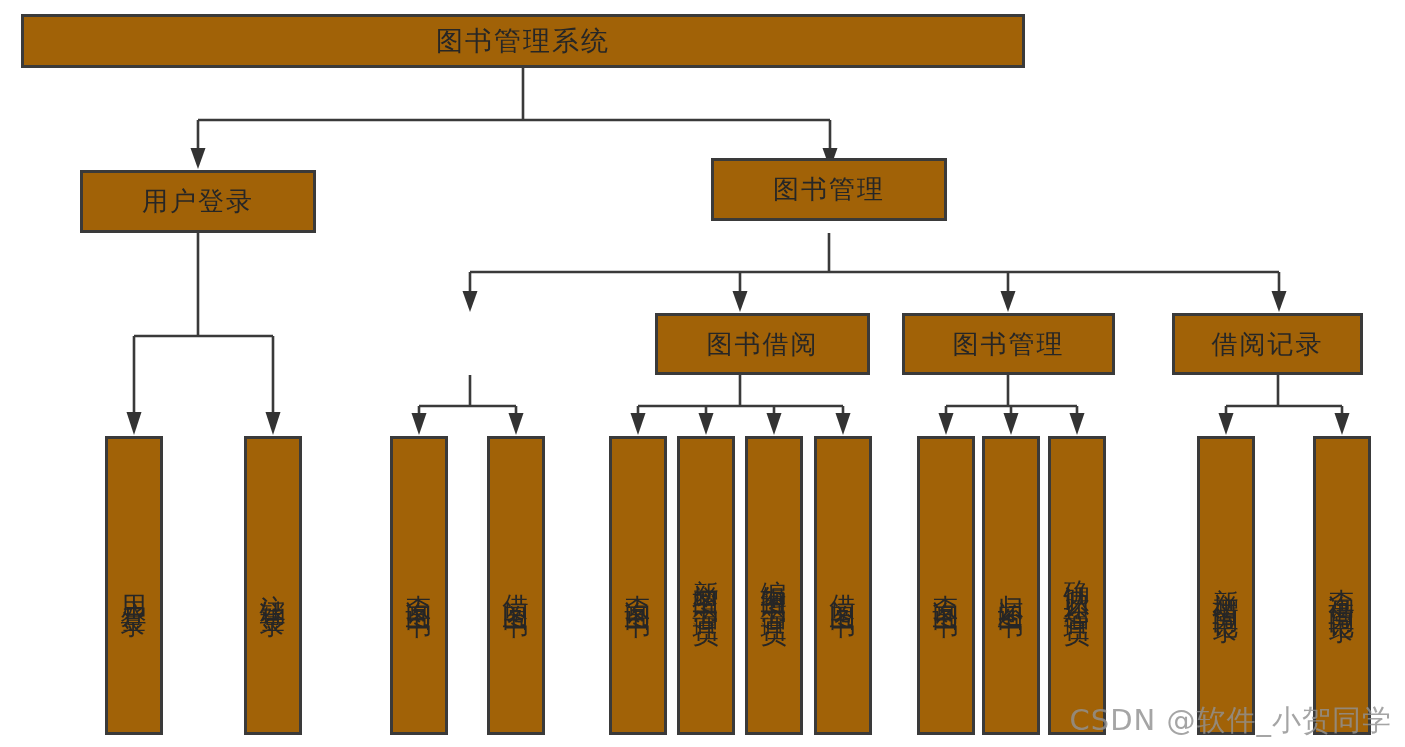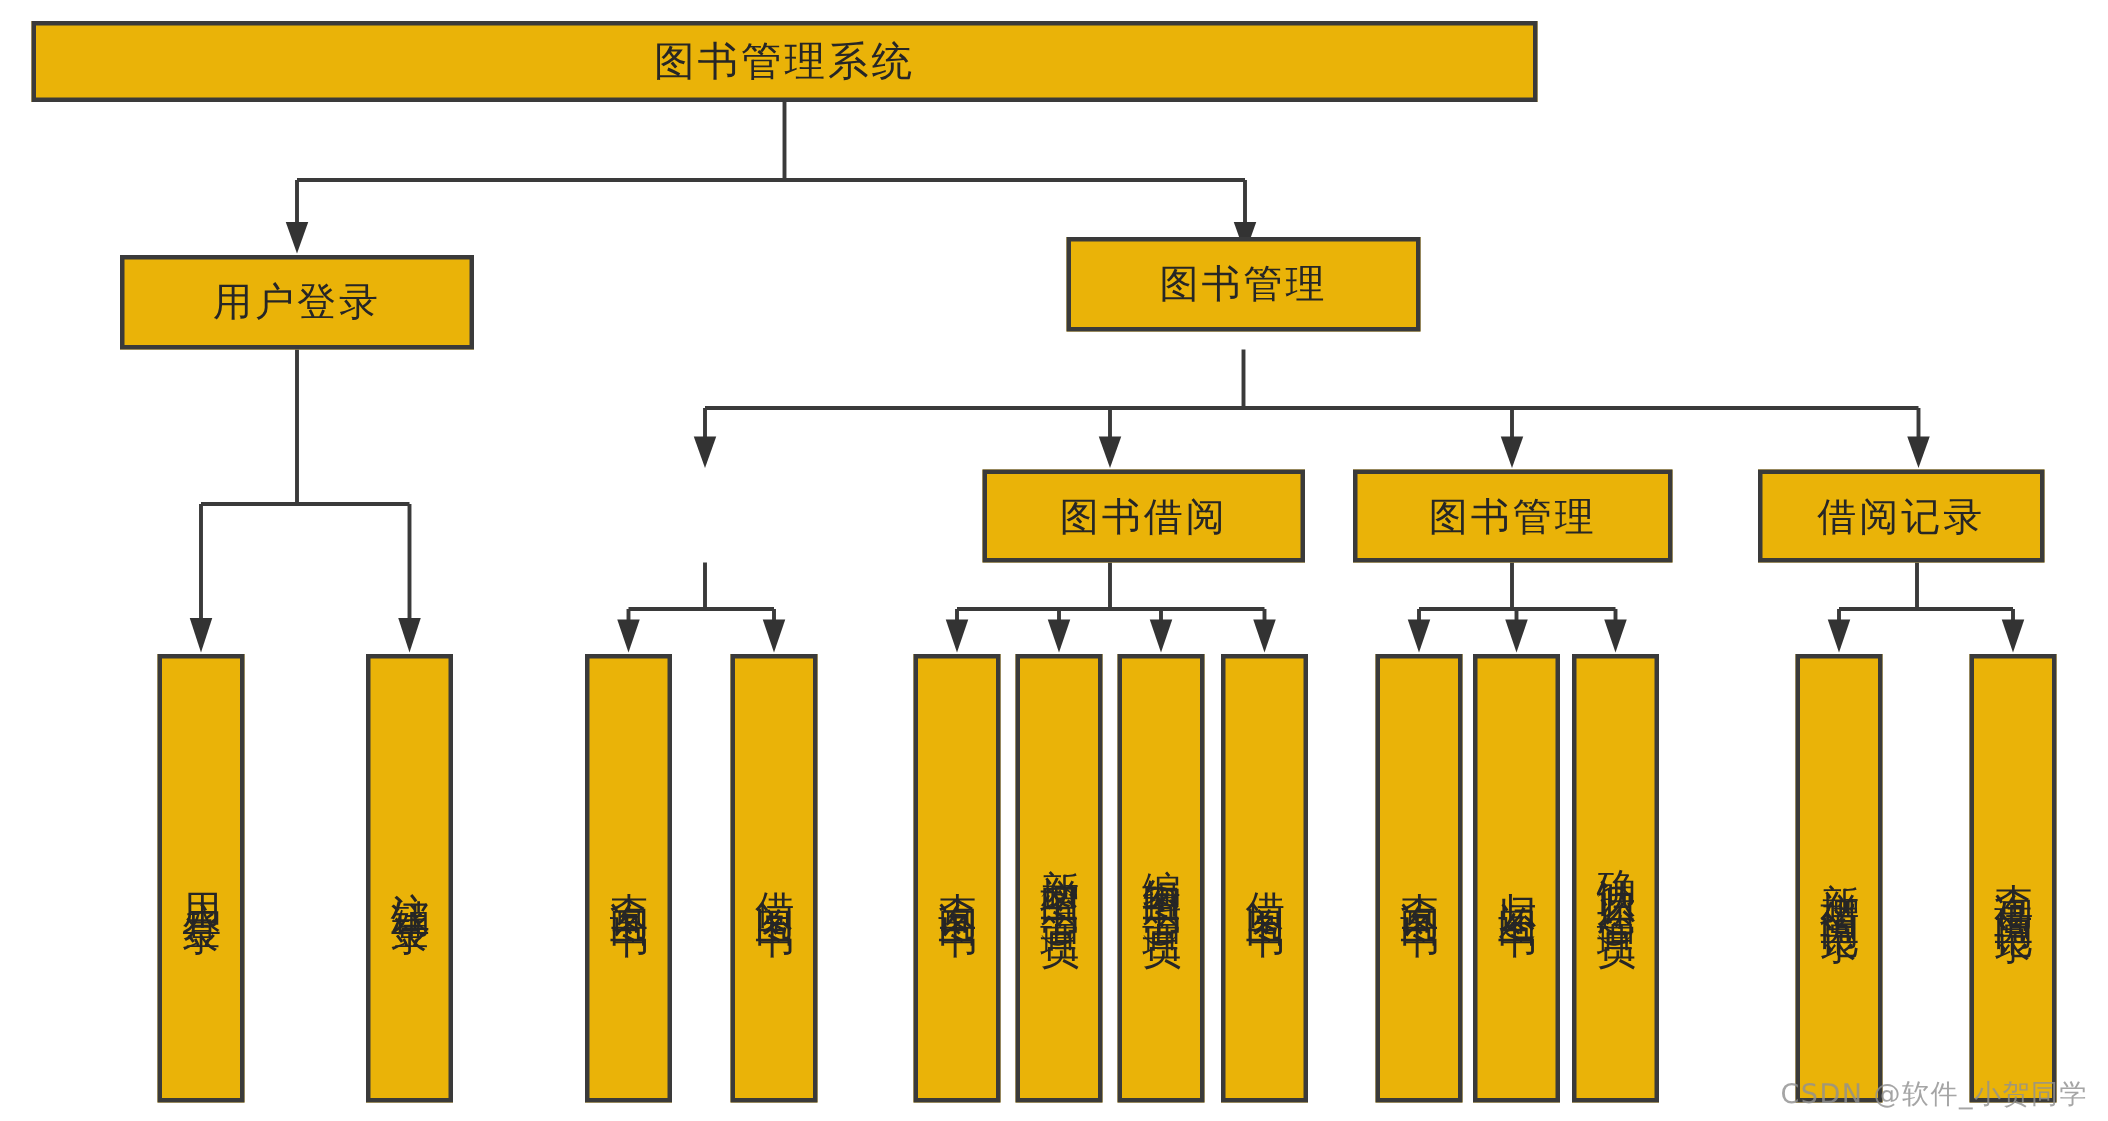--- a/index.html
+++ b/index.html
@@ -14,41 +14,41 @@
   }
   #connectors {
     position: absolute;
     left: 0; top: 0;
     width: 1405px; height: 747px;
     pointer-events: none;
   }
   .box {
     position: absolute;
     box-sizing: border-box;
-    background: #eab308;
+    background: #a16207;
     border: 3px solid #3a3a3a;
     display: flex;
     align-items: center;
     justify-content: center;
     text-align: center;
   }
   .hbox { font-size: 26px; letter-spacing: 2px; white-space: nowrap; }
   .root-box { font-size: 27px; }
   .vbox span {
     writing-mode: vertical-rl;
     text-orientation: mixed;
     font-size: 26px;
     letter-spacing: 6px;
     line-height: 1;
   }
   .watermark {
     position: absolute;
     right: 13px;
     bottom: 6px;
-    font-size: 18px;
+    font-size: 29px;
     color: rgba(145,145,145,0.82);
     letter-spacing: 1px;
     white-space: nowrap;
     z-index: 5;
   }
   path.cline { stroke: #3a3a3a; stroke-width: 2.6; fill: none; }
   polygon.ahead { fill: #333333; stroke: none; }
 </style>
 </head>
 <body>

